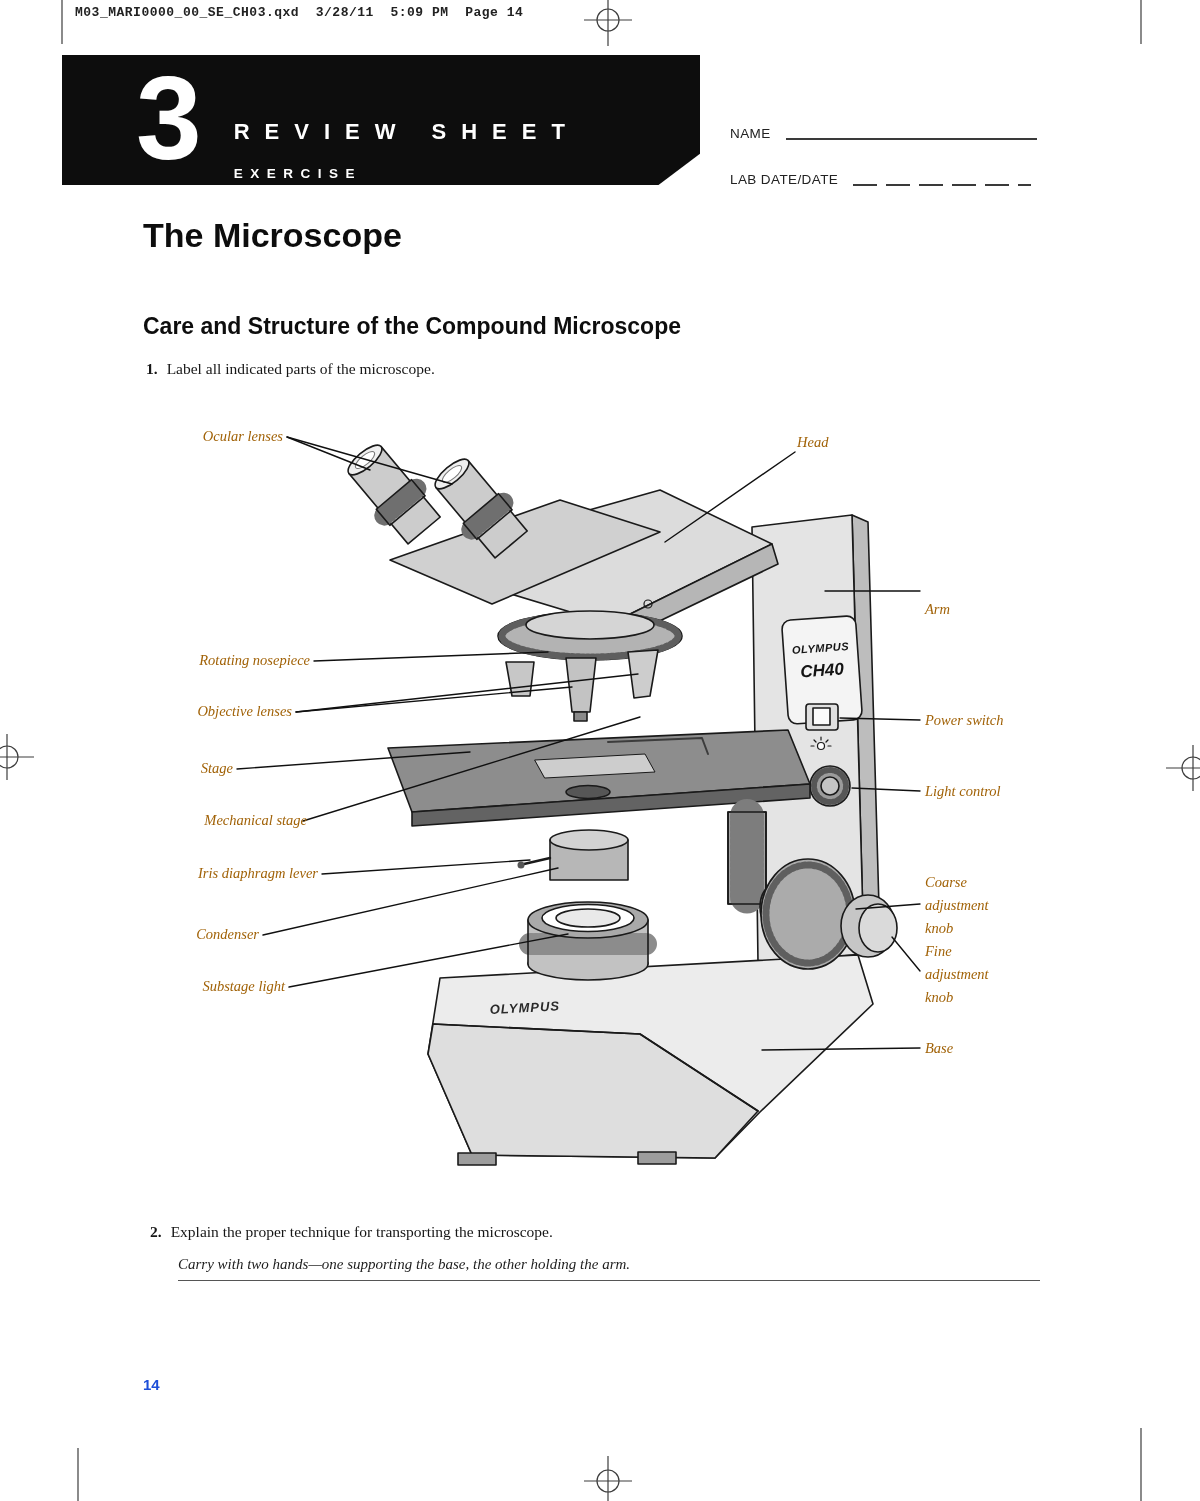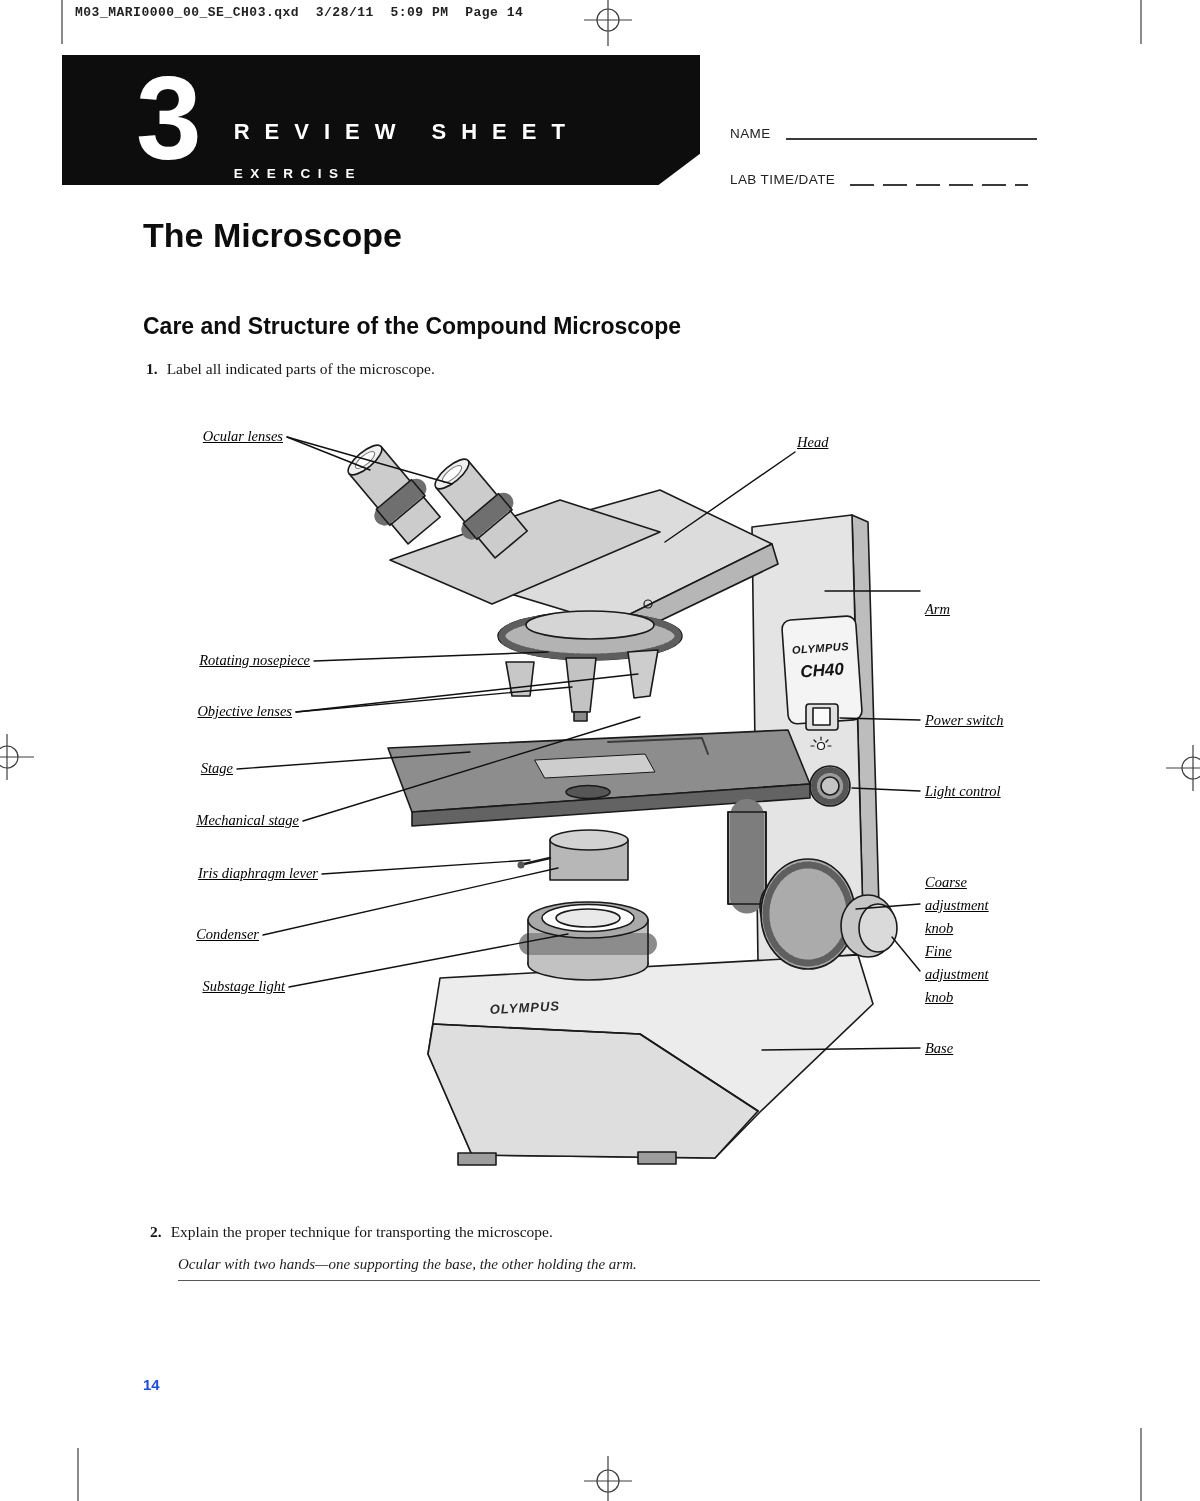--- a/index.html
+++ b/index.html
@@ -31,22 +31,22 @@
            font-weight:700;font-size:23px;color:#0d0d0d;}
   
   .question{position:absolute;font-size:15.5px;color:#161616;}
   .q1{left:146px;top:360px;}
   .q2{left:150px;top:1223px;}
   .qnum{font-weight:700;margin-right:9px;}
   .answer{position:absolute;left:178px;top:1256px;width:862px;font-style:italic;font-size:15px;
           color:#1d1d1d;border-bottom:1.4px solid #555;padding-bottom:7px;}
   
   .diagram{position:absolute;left:140px;top:412px;width:920px;height:805px;}
-  .lbl{position:absolute;font-style:italic;font-size:14.5px;color:#000000;white-space:nowrap;
-       font-family:"Liberation Serif",serif;text-decoration:underline;}
+  .lbl{position:absolute;font-style:italic;font-size:14.5px;color:#a16207;white-space:nowrap;
+       font-family:"Liberation Serif",serif;}
   .lbl.ra{width:200px;text-align:right;}
   .lbl.wrap{white-space:normal;width:92px;line-height:1.58;}
   
   .t-brand{font:italic 700 11px "Liberation Sans",sans-serif;fill:#141414;stroke:none;text-anchor:middle;letter-spacing:.5px;}
   .t-model{font:italic 700 17px "Liberation Sans",sans-serif;fill:#141414;stroke:none;text-anchor:middle;}
   .t-base-brand{font:italic 700 13px "Liberation Sans",sans-serif;fill:#2a2a2a;stroke:none;letter-spacing:1px;}
   
   .pagenum{position:absolute;left:143px;top:1376px;font-family:"Liberation Sans",sans-serif;
            font-weight:700;font-size:15px;color:#1d4ed8;}
   .copyright{position:absolute;left:0;top:1418px;width:1200px;text-align:center;
@@ -66,21 +66,21 @@
       <div class="exercise">EXERCISE</div>
     </div>
   </div>
 
   <div class="fields">
     <div class="field">
       <span>NAME</span>
       <span class="line-solid"></span>
     </div>
     <div class="field">
-      <span>LAB TIME/DATE</span>
+      <span>LAB DATE/DATE</span>
       <span class="line-dashed"></span>
     </div>
   </div>
 
   <div class="title">The Microscope</div>
   <div class="section">Care and Structure of the Compound Microscope</div>
 
   <div class="question q1">
     <span class="qnum">1.</span><span>Label all indicated parts of the microscope.</span>
   </div>
@@ -220,37 +220,37 @@
         <line x1="780" y1="559" x2="752" y2="525"></line>
         <line x1="780" y1="636" x2="622" y2="638"></line>
       </g>
     </g>
   </svg>
 
   <div class="lbl ra" style="left:83px;top:428px;">Ocular lenses</div>
   <div class="lbl ra" style="left:110px;top:652px;">Rotating nosepiece</div>
   <div class="lbl ra" style="left:92px;top:703px;">Objective lenses</div>
   <div class="lbl ra" style="left:33px;top:760px;">Stage</div>
-  <div class="lbl ra" style="left:99px;top:812px;">Mechanical stage</div>
+  <div class="lbl ra" style="left:107px;top:812px;">Mechanical stage</div>
   <div class="lbl ra" style="left:118px;top:865px;">Iris diaphragm lever</div>
   <div class="lbl ra" style="left:59px;top:926px;">Condenser</div>
   <div class="lbl ra" style="left:85px;top:978px;">Substage light</div>
 
   <div class="lbl" style="left:797px;top:434px;">Head</div>
   <div class="lbl" style="left:925px;top:601px;">Arm</div>
   <div class="lbl" style="left:925px;top:712px;">Power switch</div>
   <div class="lbl" style="left:925px;top:783px;">Light control</div>
   <div class="lbl wrap" style="left:925px;top:871px;">Coarse adjustment knob</div>
   <div class="lbl wrap" style="left:925px;top:940px;">Fine adjustment knob</div>
   <div class="lbl" style="left:925px;top:1040px;">Base</div>
 
   <div class="question q2">
     <span class="qnum">2.</span><span>Explain the proper technique for transporting the microscope.</span>
   </div>
-  <div class="answer">Ocular with two hands—one supporting the base, the other holding the arm.</div>
+  <div class="answer">Carry with two hands—one supporting the base, the other holding the arm.</div>
 
   <div class="pagenum">14</div>
 
   <svg class="cropmarks" viewBox="0 0 1200 1501">
     <g stroke="#3d3d3d" stroke-width="1.2" fill="none">
       <line x1="62" y1="0" x2="62" y2="44"></line>
       <line x1="1141" y1="0" x2="1141" y2="44"></line>
       <line x1="78" y1="1448" x2="78" y2="1501"></line>
       <line x1="1141" y1="1428" x2="1141" y2="1501"></line>
       <g>

